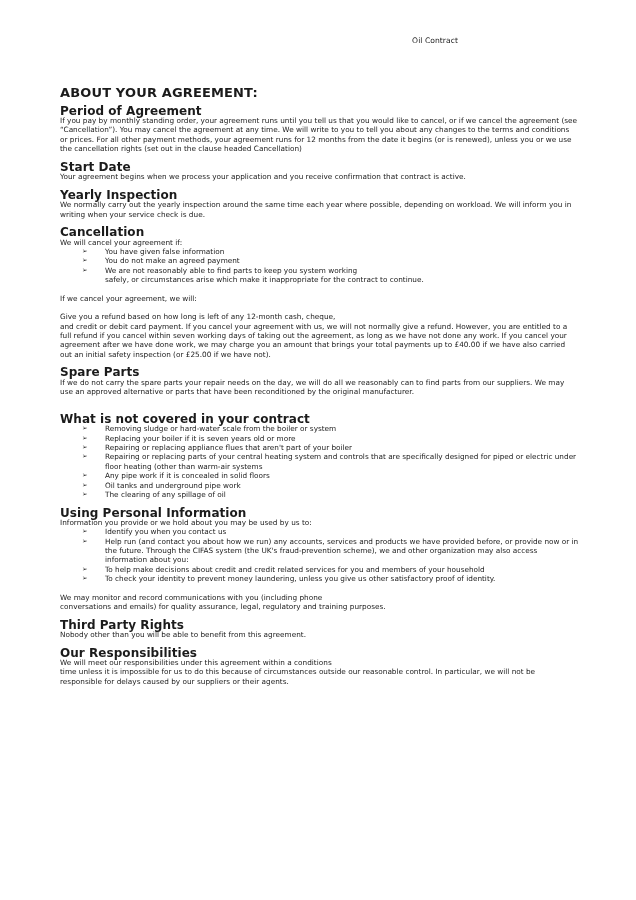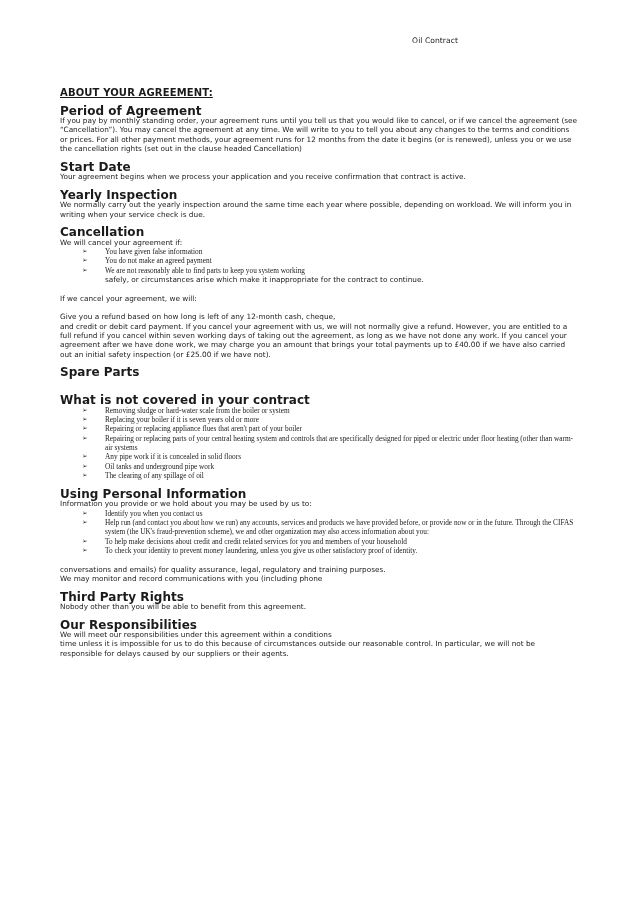--- a/index.html
+++ b/index.html
@@ -40,22 +40,21 @@
     position: absolute;
     top: 88px;
     left: 60px;
     width: 519px;
     font-size: 7.3px;
     line-height: 9.35px;
     color: #1b1b1b;
   }
   .doc-title {
     font-weight: bold;
-    text-decoration: underline;
-    font-size: 10px;
+    font-size: 13px;
     line-height: 9.4px;
     letter-spacing: 0.15px;
     margin: 0 0 0 0;
   }
   .sec {
     margin: 0;
   }
   .gap {
     height: 9.35px;
   }
@@ -89,21 +88,20 @@
   ul.bullets > li .marker {
     position: absolute;
     left: 22px;
     top: 0;
     font-size: 6.6px;
     line-height: 9.35px;
     color: #2a2a2a;
   }
   ul.bullets > li .btext {
     display: block;
-    font-family: Liberation Serif, serif;
   }
   
   .cont {
     padding-left: 45px;
     font-size: 7.3px;
     line-height: 9.35px;
     margin: 0;
   }
 </style>
 </head>
@@ -159,20 +157,21 @@
       <div class="gap"></div>
       <p class="para">If we cancel your agreement, we will:</p>
       <div class="gap"></div>
       <p class="para">Give you a refund based on how long is left of any 12-month cash, cheque,</p>
       <p class="para">and credit or debit card payment. If you cancel your agreement with us, we will not normally give a refund. However, you are entitled to a full refund if you cancel within seven working days of taking out the agreement, as long as we have not done any work. If you cancel your agreement after we have done work, we may charge you an amount that brings your total payments up to £40.00 if we have also carried out an initial safety inspection (or £25.00 if we have not).</p>
     </div>
     <div class="gap"></div>
 
     <div class="sec">
       <div class="sec-heading">Spare Parts</div>
+      <p class="para">If we do not carry the spare parts your repair needs on the day, we will do all we reasonably can to find parts from our suppliers. We may use an approved alternative or parts that have been reconditioned by the original manufacturer.</p>
     </div>
     <div class="gap"></div>
 
     <div class="gap"></div>
 
     <div class="sec">
       <div class="sec-heading">What is not covered in your contract</div>
       <ul class="bullets">
         <li>
           <span class="marker">➢</span>
@@ -221,22 +220,22 @@
         <li>
           <span class="marker">➢</span>
           <span class="btext">To help make decisions about credit and credit related services for you and members of your household</span>
         </li>
         <li>
           <span class="marker">➢</span>
           <span class="btext">To check your identity to prevent money laundering, unless you give us other satisfactory proof of identity.</span>
         </li>
       </ul>
       <div class="gap"></div>
+      <p class="para">We may monitor and record communications with you (including phone</p>
       <p class="para">conversations and emails) for quality assurance, legal, regulatory and training purposes.</p>
-      <p class="para">We may monitor and record communications with you (including phone</p>
     </div>
     <div class="gap"></div>
 
     <div class="sec">
       <div class="sec-heading">Third Party Rights</div>
       <p class="para">Nobody other than you will be able to benefit from this agreement.</p>
     </div>
     <div class="gap"></div>
 
     <div class="sec">

